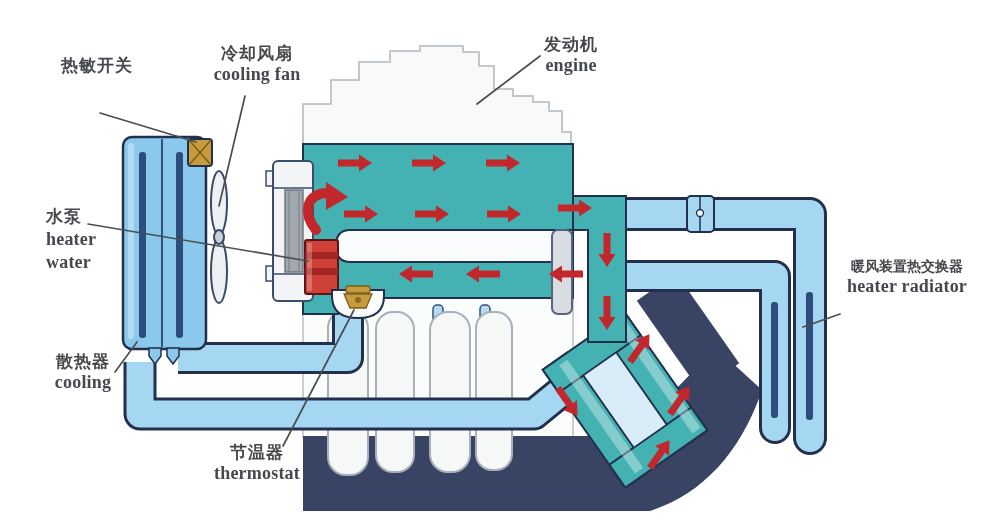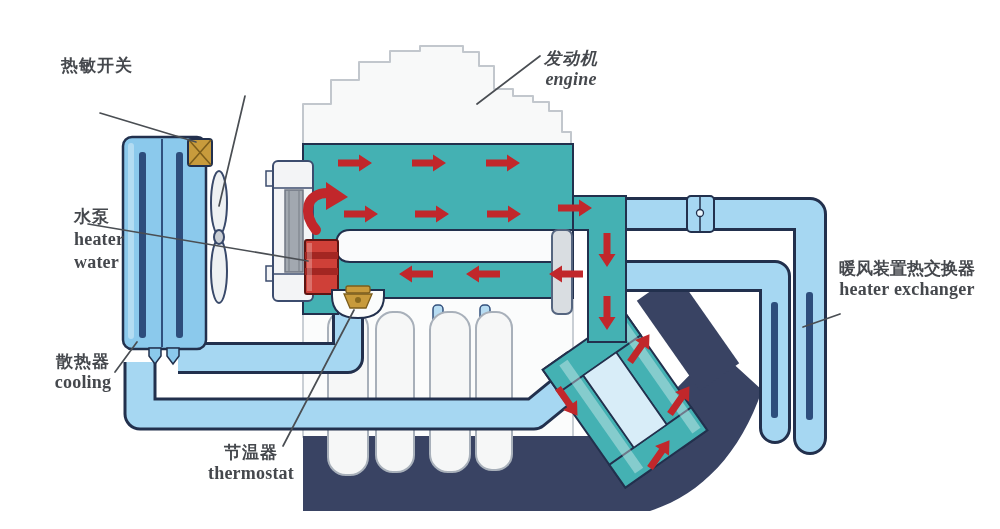--- a/index.html
+++ b/index.html
@@ -4,26 +4,26 @@
 <style>
   html,body{margin:0;padding:0;background:#fff;}
   .stage{position:relative;width:1000px;height:529px;background:#ffffff;overflow:hidden;
          font-family:"Liberation Serif", serif;}
   .stage svg{position:absolute;left:0;top:0;}
   .lbl{position:absolute;width:160px;text-align:center;color:#45484d;line-height:1.18;}
   .lbl .zh{display:block;font-size:17px;font-weight:600;letter-spacing:1px;}
   .lbl .en{display:block;font-size:18px;font-weight:600;letter-spacing:.2px;}
   .lbl-thermo{left:17px;top:56px;}
   .lbl-fan{left:177px;top:44px;}
-  .lbl-engine{left:491px;top:49px;font-style:italic;}
-  .lbl-pump{left:46px;top:206px;width:90px;text-align:left;line-height:1.28;margin-left:28px;}
+  .lbl-engine{left:491px;top:35px;}
+  .lbl-pump{left:46px;top:206px;width:90px;text-align:left;line-height:1.28;}
   .lbl-radiator{left:3px;top:352px;}
-  .lbl-thermostat{left:171px;top:443px;}
+  .lbl-thermostat{left:177px;top:443px;}
   .lbl-heater{left:822px;top:259px;width:170px;}
-  .lbl-heater .zh{font-size:17px;letter-spacing:0;}
+  .lbl-heater .zh{font-size:14px;letter-spacing:0;}
   
   .teal{fill:var(--coolant-hot,#44b1b3);stroke:var(--outline-navy,#22304d);stroke-width:2;}
   .pipeN{stroke:var(--outline-navy,#22304d);fill:none;}
   .pipeB{stroke:var(--coolant-pipe,#a6d7f2);fill:none;}
   .red{fill:var(--arrow-red,#c1272b);}
   .navy{fill:var(--metal-dark,#394363);}
   .lead{stroke:#4a4e53;stroke-width:1.7;fill:none;}
 </style>
 </head>
 <body>
@@ -177,34 +177,38 @@
       <line class="lead" x1="88" y1="224" x2="308" y2="261"></line>
       <line class="lead" x1="115" y1="372" x2="137" y2="342"></line>
       <line class="lead" x1="283" y1="446" x2="354" y2="310"></line>
       <line class="lead" x1="840" y1="314" x2="803" y2="327"></line>
     </g>
   </svg>
 
   <div class="lbl lbl-thermo">
     <span class="zh">热敏开关</span>
   </div>
+  <div class="lbl lbl-fan">
+    <span class="zh">冷却风扇</span>
+    <span class="en">cooling fan</span>
+  </div>
   <div class="lbl lbl-engine">
     <span class="zh">发动机</span>
     <span class="en">engine</span>
   </div>
   <div class="lbl lbl-pump">
     <span class="zh">水泵</span>
     <span class="en">heater</span>
     <span class="en">water</span>
   </div>
   <div class="lbl lbl-radiator">
     <span class="zh">散热器</span>
     <span class="en">cooling</span>
   </div>
   <div class="lbl lbl-thermostat">
     <span class="zh">节温器</span>
     <span class="en">thermostat</span>
   </div>
   <div class="lbl lbl-heater">
     <span class="zh">暖风装置热交换器</span>
-    <span class="en">heater exchanger</span>
+    <span class="en">heater radiator</span>
   </div>
 </div>
 
 </body></html>

